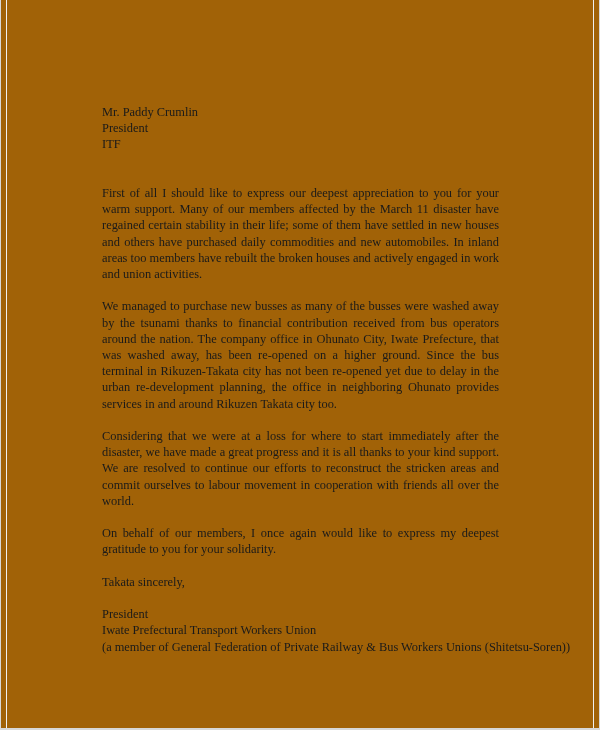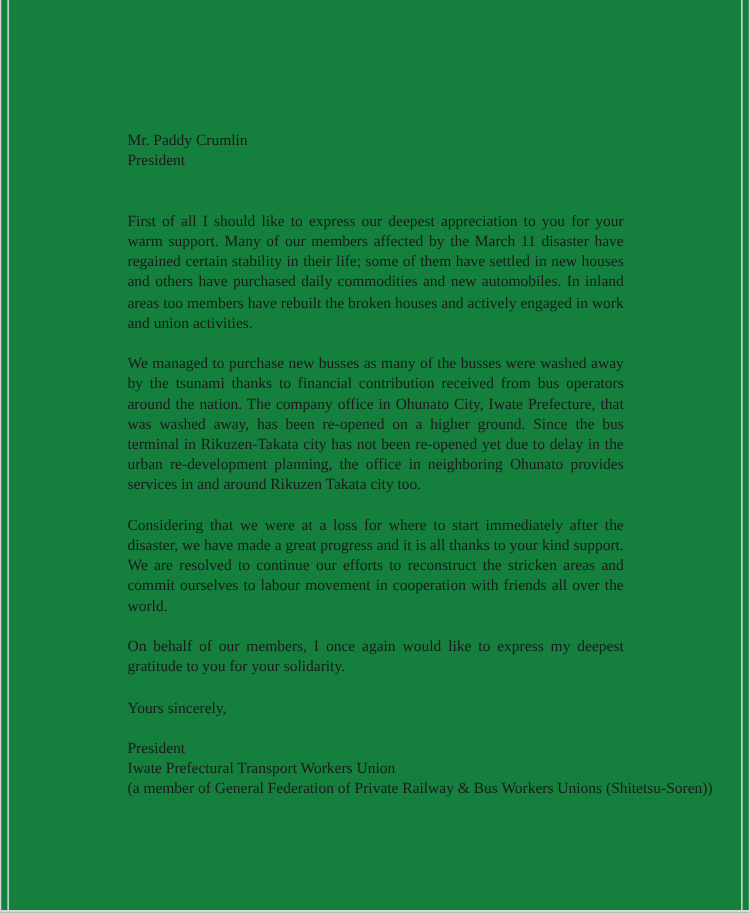--- a/index.html
+++ b/index.html
@@ -16,21 +16,21 @@
     .page {
       position: absolute;
       left: 0;
       top: 0;
       width: 600px;
       height: 730px;
       box-sizing: border-box;
       border-left: 1px solid #d8d8d8;
       border-right: 1px solid #d8d8d8;
       border-bottom: 2px solid #d8d8d8;
-      background: #15803d;
+      background: #a16207;
     }
     .page-inner-line {
       position: absolute;
       top: 0;
       bottom: 0;
       width: 1px;
       background: #f0f0f0;
     }
     .page-inner-line.left { left: 5px; }
     .page-inner-line.right { right: 5px; }
@@ -63,38 +63,39 @@
 <body>
 
 <div class="page">
   <div class="page-inner-line left"></div>
   <div class="page-inner-line right"></div>
 
   <div class="letter">
     <div class="block">
       <span class="line">Mr. Paddy Crumlin</span>
       <span class="line">President</span>
+      <span class="line">ITF</span>
     </div>
     <div class="gap"></div>
 
     <div class="gap"></div>
 
     <p class="para">First of all I should like to express our deepest appreciation to you for your warm support. Many of our members affected by the March 11 disaster have regained certain stability in their life; some of them have settled in new houses and others have purchased daily commodities and new automobiles.   In inland areas too members have rebuilt the broken houses and actively engaged in work and union activities.</p>
     <div class="gap"></div>
 
     <p class="para">We managed to purchase new busses as many of the busses were washed away by the tsunami thanks to financial contribution received from bus operators around the nation. The company office in Ohunato City, Iwate Prefecture, that was washed away, has been re-opened on a higher ground.   Since the bus terminal in Rikuzen-Takata city has not been re-opened yet due to delay in the urban re-development planning, the office in neighboring Ohunato provides services in and around Rikuzen Takata city too.</p>
     <div class="gap"></div>
 
     <p class="para">Considering that we were at a loss for where to start immediately after the disaster, we have made a great progress and it is all thanks to your kind support.   We are resolved to continue our efforts to reconstruct the stricken areas and commit ourselves to labour movement in cooperation with friends all over the world.</p>
     <div class="gap"></div>
 
     <p class="para">On behalf of our members, I once again would like to express my deepest gratitude to you for your solidarity.</p>
     <div class="gap"></div>
 
-    <p class="para">Yours sincerely,</p>
+    <p class="para">Takata sincerely,</p>
     <div class="gap"></div>
 
     <div class="block">
       <span class="line">President</span>
       <span class="line">Iwate Prefectural Transport Workers Union</span>
       <span class="line">(a member of General Federation of Private Railway &amp; Bus Workers Unions (Shitetsu-Soren))</span>
     </div>
   </div>
 </div>
 

